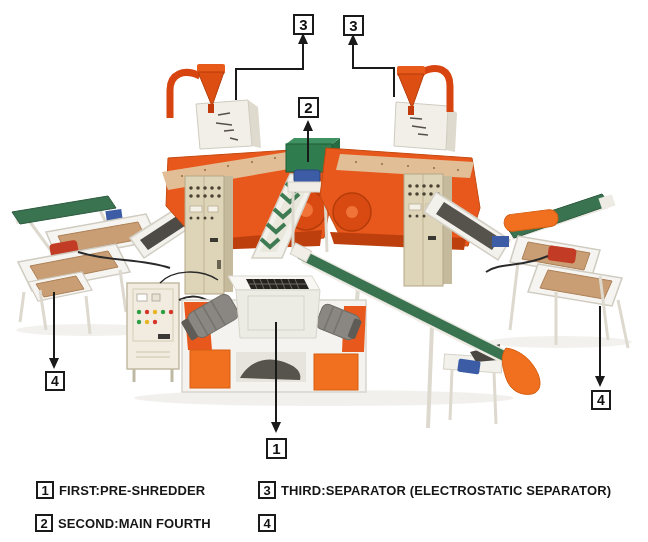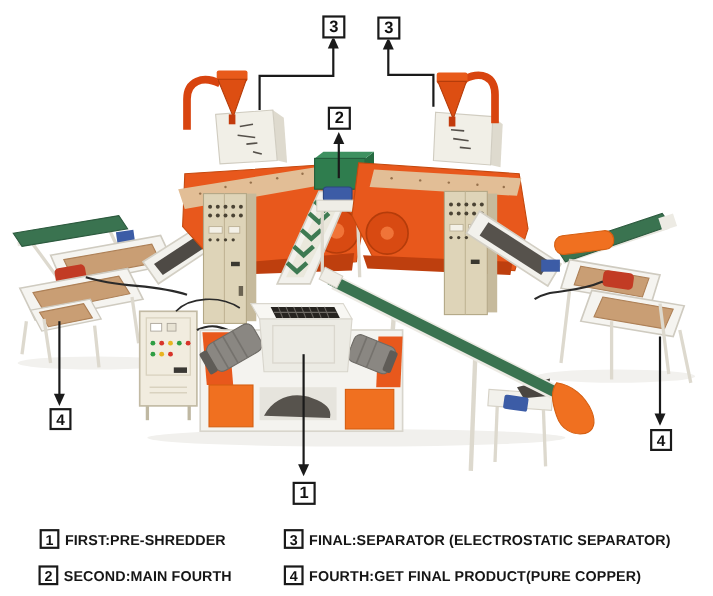--- a/index.html
+++ b/index.html
@@ -281,20 +281,19 @@
   <div class="legend-item" style="left:36px;top:481px;">
     <span class="legend-num">1</span>
     <span class="legend-text">FIRST:PRE-SHREDDER</span>
   </div>
   <div class="legend-item" style="left:35px;top:514px;">
     <span class="legend-num">2</span>
     <span class="legend-text">SECOND:MAIN FOURTH</span>
   </div>
   <div class="legend-item" style="left:258px;top:481px;">
     <span class="legend-num">3</span>
-    <span class="legend-text">FINAL:SEPARATOR (ELECTROSTATIC SEPARATOR)</span>
+    <span class="legend-text">THIRD:SEPARATOR (ELECTROSTATIC SEPARATOR)</span>
   </div>
   <div class="legend-item" style="left:258px;top:514px;">
     <span class="legend-num">4</span>
-    <span class="legend-text">FOURTH:GET FINAL PRODUCT(PURE COPPER)</span>
   </div>
 
 </div>
 
 </body></html>

